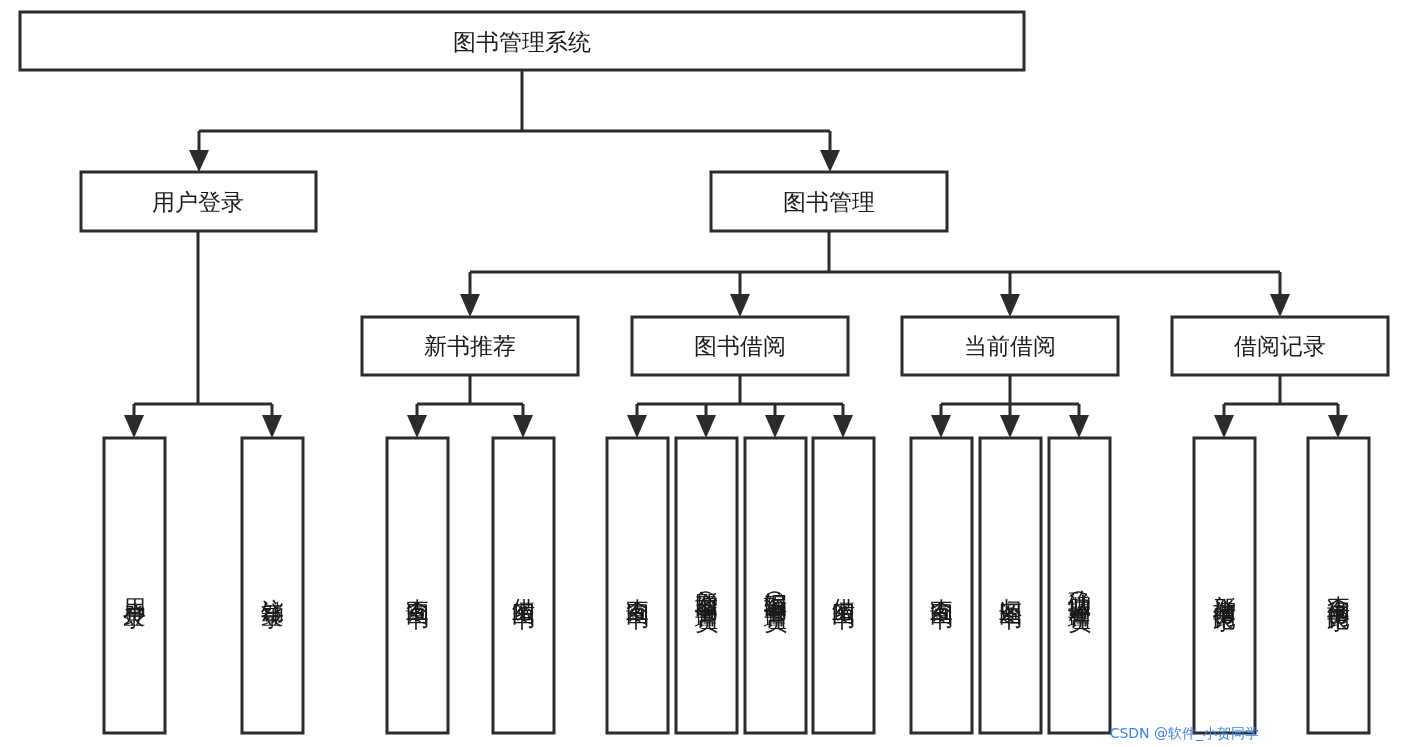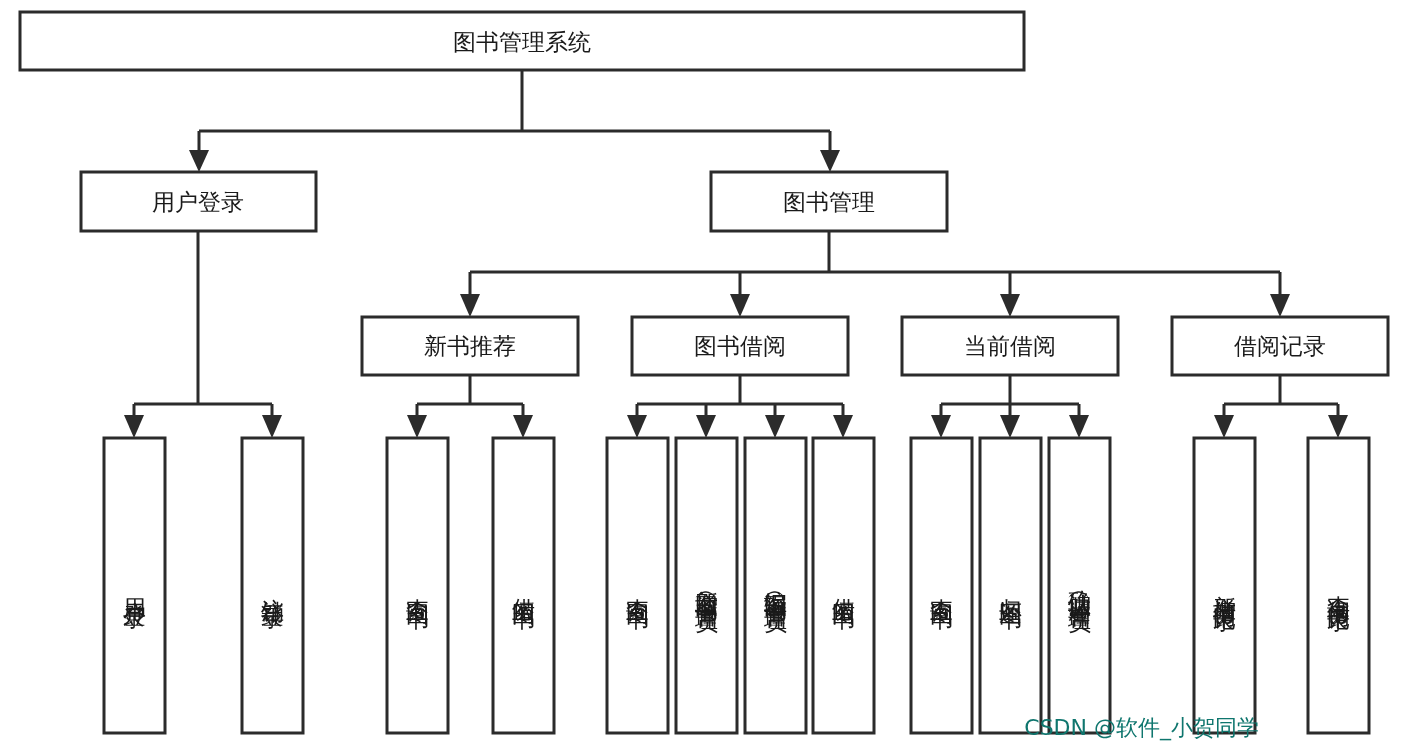--- a/index.html
+++ b/index.html
@@ -70,22 +70,22 @@
     align-items: center;
     justify-content: center;
     white-space: nowrap;
     box-sizing: border-box;
   }
   #watermark {
     position: absolute;
     right: 8px;
     bottom: 4px;
     font-family: "DejaVu Sans", "Liberation Sans", sans-serif;
-    font-size: 22px;
-    color: #0f766e;
+    font-size: 14px;
+    color: #3b82f6;
     white-space: nowrap;
     user-select: none;
   }
 </style>
 </head>
 <body>
 
 <div id="diagram-root">
   <svg id="tree-svg" viewBox="0 0 1405 747">
 

